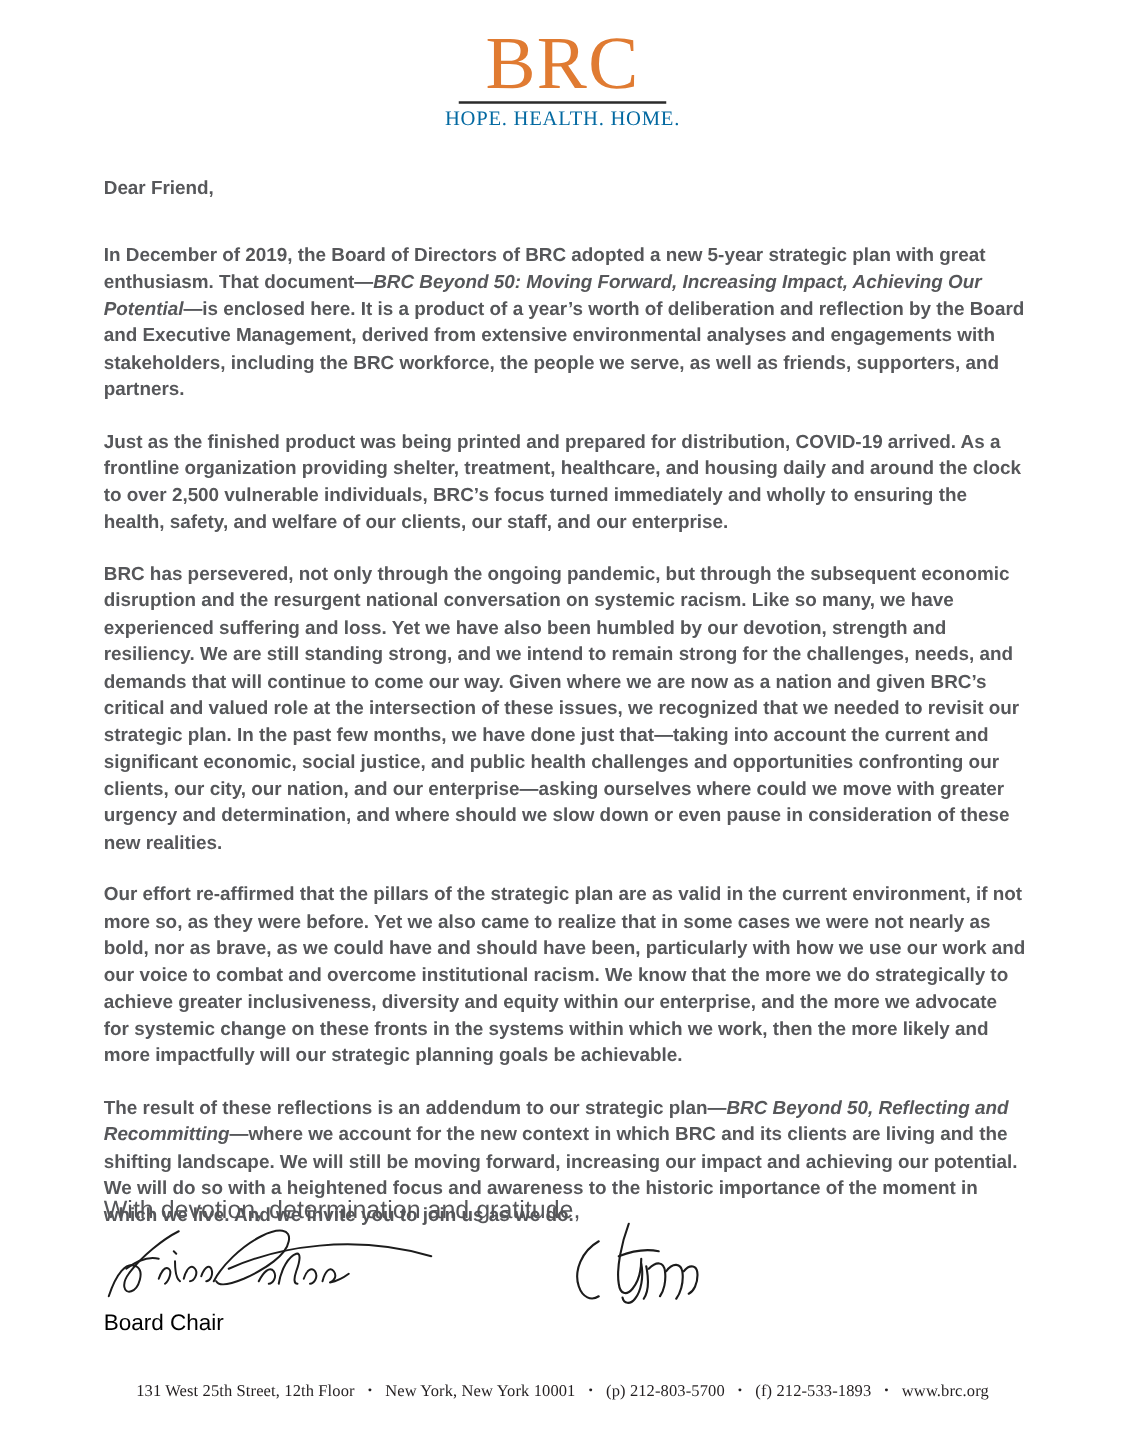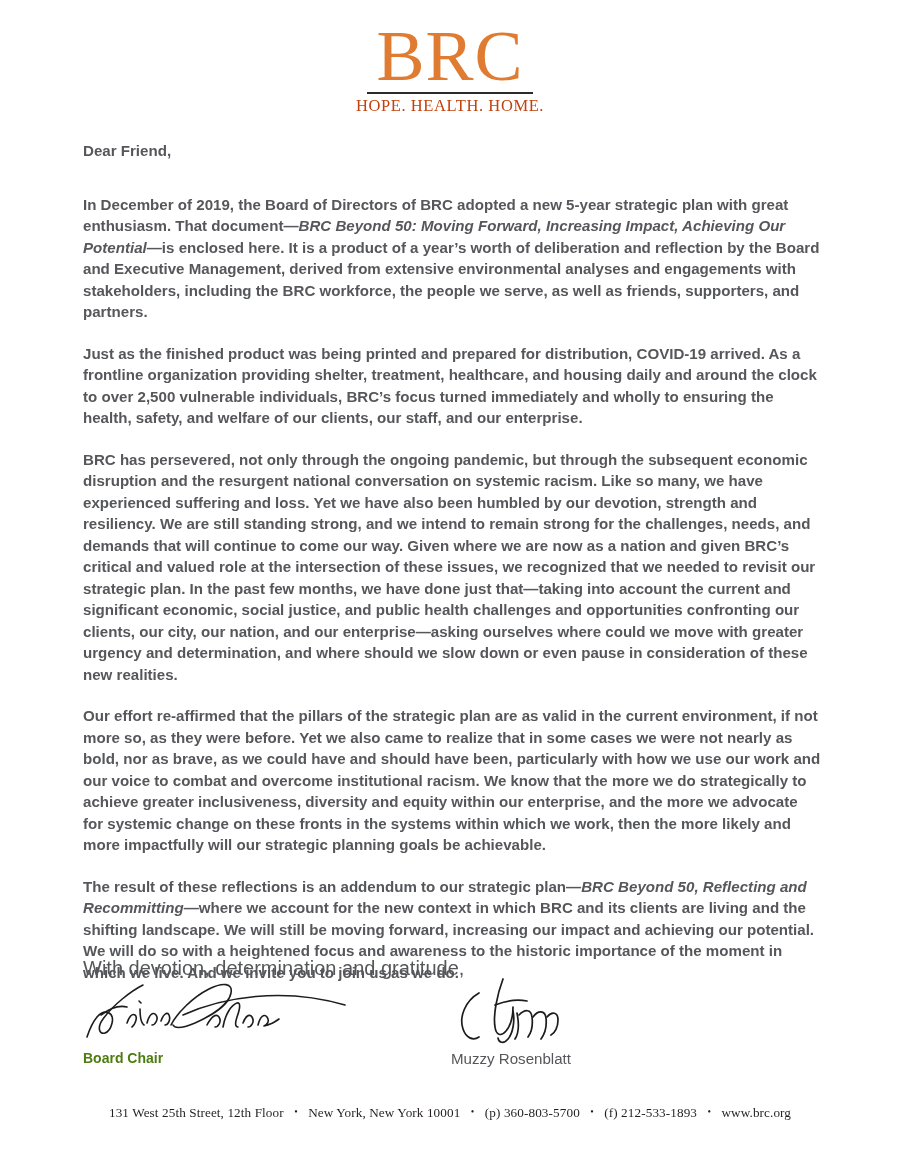--- a/index.html
+++ b/index.html
@@ -26,38 +26,38 @@
   
   .logo-block {
     position: absolute;
     top: 22px;
     left: 0;
     width: 900px;
     text-align: center;
   }
   .logo-mark {
     font-family: "Liberation Serif", serif;
-    font-size: 72px;
+    font-size: 60px;
     line-height: 0.95;
     font-weight: 400;
     letter-spacing: 1px;
     color: #E07B32;
     display: block;
   }
   .logo-rule {
     width: 166px;
     height: 1.5px;
     background: #2b2b2b;
     margin: 2px auto 2px auto;
   }
   .logo-tagline {
     font-family: "Liberation Serif", serif;
     font-size: 16.5px;
     letter-spacing: 0.6px;
-    color: #c2410c;
+    color: #0369a1;
     display: block;
   }
 
   
   .letter {
     position: absolute;
     top: 140px;
     left: 83px;
     width: 738px;
     color: #56575a;
@@ -115,24 +115,23 @@
     left: 0;
     top: 0;
     overflow: visible;
   }
   .sign-name {
     font-size: 15.1px;
     line-height: 23px;
     color: #56575a;
   }
   .sign-title {
-    font-size: 14px;
+    font-size: 18px;
     line-height: 23px;
-    color: #4d7c0f;
-    font-weight: bold;
+    color: #000000;
   }
 
   
   .footer {
     position: absolute;
     left: 0;
     top: 1105px;
     width: 900px;
     text-align: center;
     font-family: "Liberation Serif", serif;
@@ -200,30 +199,29 @@
           <path d="M28 18 C14 26, 8 42, 12 54 C15 63, 22 66, 28 62"></path>
           <path d="M52 4 C46 20, 42 40, 44 52 C45 60, 50 62, 55 56 C60 50, 62 40, 62 32"></path>
           <path d="M44 30 C54 26, 66 24, 76 26"></path>
           <path d="M62 36 C64 46, 62 58, 57 64 C53 69, 48 68, 47 63"></path>
           <path d="M66 38 C68 48, 68 58, 64 64"></path>
           <path d="M68 40 C74 34, 80 34, 81 42 C82 50, 80 58, 77 62"></path>
           <path d="M82 42 C87 35, 94 35, 95 43 C96 52, 93 60, 90 64"></path>
           <path d="M96 42 C101 36, 107 37, 107 45 C107 52, 104 58, 100 60"></path>
         </svg>
       </div>
-      <div class="sign-name">Muzzy Rosenblatt</div>
     </div>
 
   </div>
 
   <div class="footer">
     <span>131 West 25th Street, 12th Floor</span>
     <span class="sep">•</span>
     <span>New York, New York 10001</span>
     <span class="sep">•</span>
-    <span>(p) 360-803-5700</span>
+    <span>(p) 212-803-5700</span>
     <span class="sep">•</span>
     <span>(f) 212-533-1893</span>
     <span class="sep">•</span>
     <span>www.brc.org</span>
   </div>
 
 </div>
 
 </body></html>

